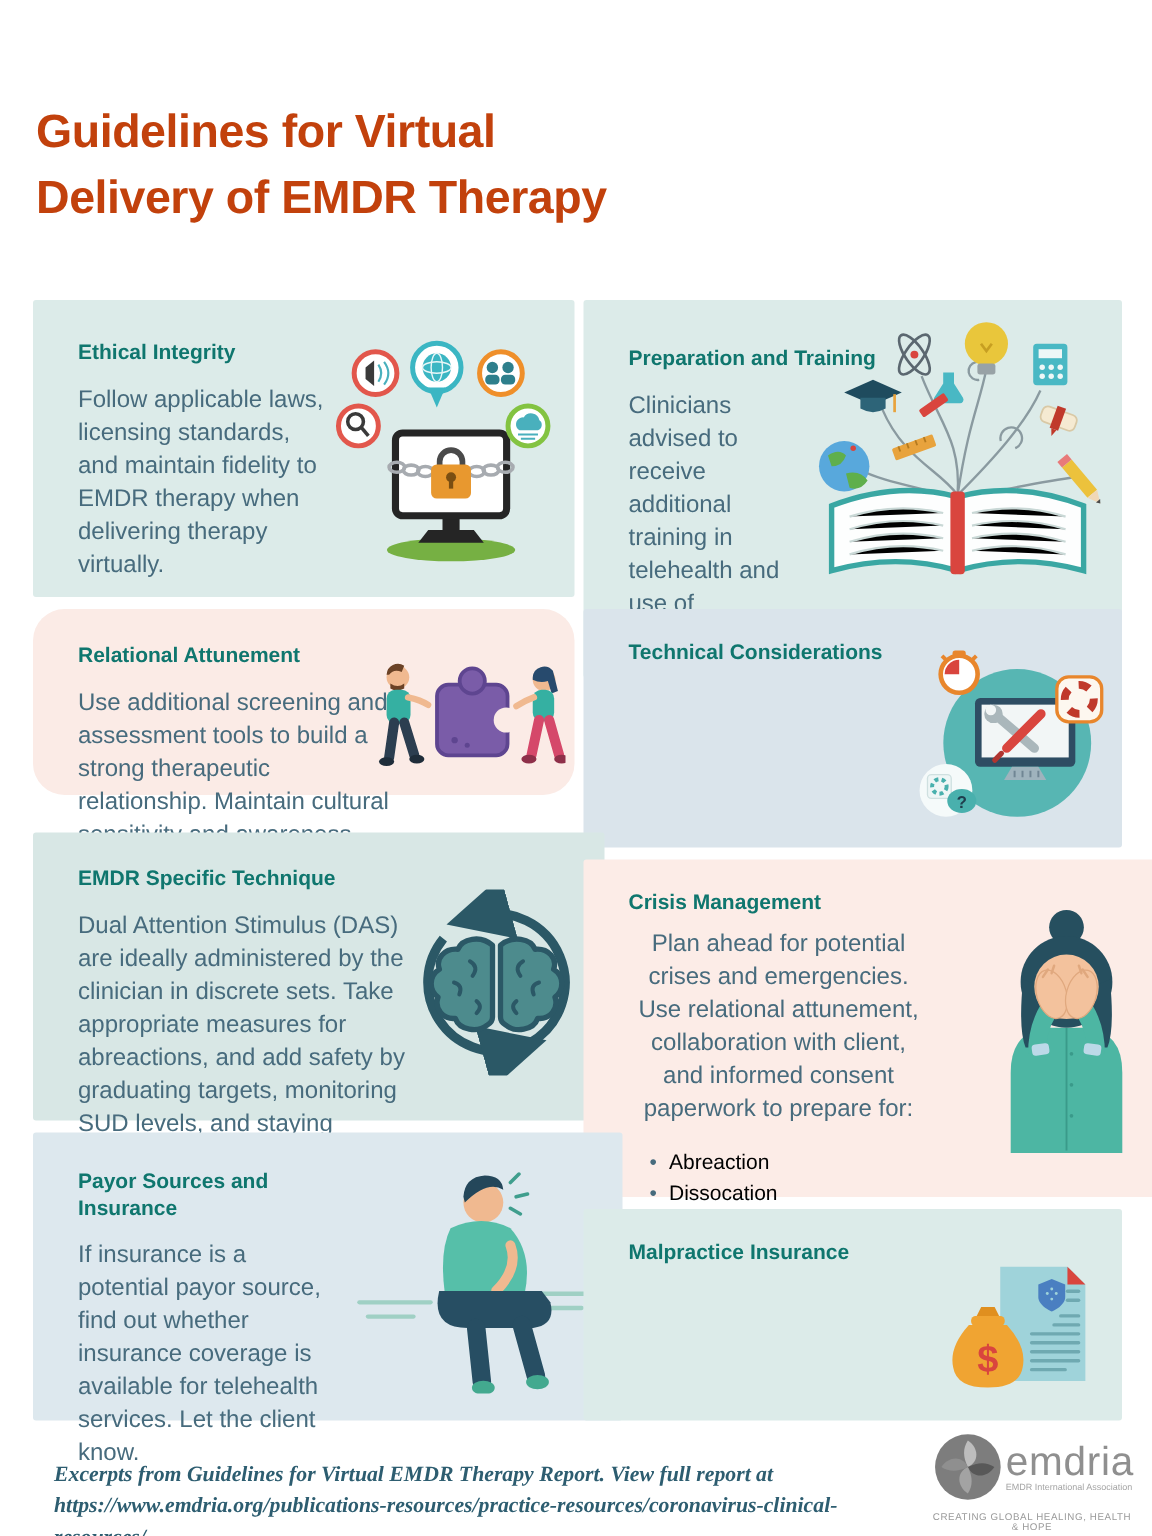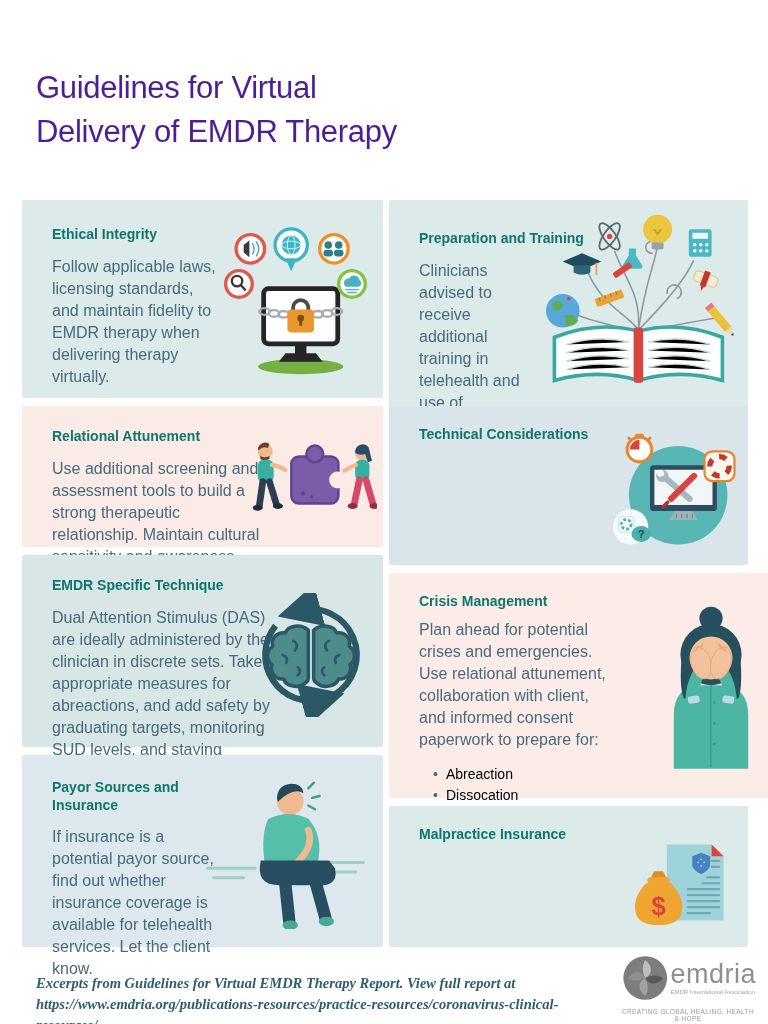--- a/index.html
+++ b/index.html
@@ -1,24 +1,24 @@
 <!DOCTYPE html>
 <html><head>
 <meta charset="utf-8">
 <style>
   html,body{margin:0;padding:0;background:#fff;}
   .canvas{position:relative;width:768px;height:1024px;background:#ffffff;overflow:hidden;
           font-family:"Liberation Sans",sans-serif;}
-  .main-title{position:absolute;left:36px;top:66px;font-size:31px;line-height:1.42;
-          font-weight:400;color:#4c1d95;letter-spacing:-0.3px;}
+  .main-title{position:absolute;left:24px;top:66px;font-size:31px;line-height:1.42;
+          font-weight:700;color:#c2410c;letter-spacing:-0.3px;}
   .card{position:absolute;border-radius:2px;}
   .bg-teal{background:#dcebe9;}
-  .bg-teal2{background:#d8e7e5;}
+  .bg-teal2{background:#d8e7e5;padding-left:20px;}
   .bg-blue{background:#dae4eb;}
-  .bg-blue2{background:#dde8ee;}
+  .bg-blue2{background:#dde8ee;padding-left:32px;}
   .bg-pink{background:#fbebe6;}
   .bg-pink2{background:#fcece7;}
   .card-text{position:absolute;left:30px;top:26px;}
   .card-title{font-size:14px;font-weight:700;color:#0f766e;line-height:1.25;margin:0 0 12px 0;}
   .card-body{font-size:16px;color:#476b7d;line-height:1.38;margin:0;}
   .bullets{margin:13px 0 0 14px;}
   .bullet{font-size:14px;color:#000000;line-height:1.5;position:relative;padding-left:13px;}
   .bullet::before{content:"•";position:absolute;left:0;color:#476b7d;}
   .illus{position:absolute;}
   .footer-note{position:absolute;left:36px;top:958px;width:575px;
@@ -153,21 +153,21 @@
         <path d="M150 106 Q114 92 80 101 L80 142 Q114 132 150 142 Z" fill="#fdfefe" stroke="#3aa7a3" stroke-width="3"></path>
         <g stroke="#c9d8d6" stroke-width="1.2">
           <path d="M20 112 q26 -8 52 -2 M20 119 q26 -8 52 -2 M20 126 q26 -8 52 -2 M20 133 q26 -8 52 -2"></path>
           <path d="M140 112 q-26 -8 -52 -2 M140 119 q-26 -8 -52 -2 M140 126 q-26 -8 -52 -2 M140 133 q-26 -8 -52 -2"></path>
         </g>
         <rect x="76" y="98" width="8" height="46" rx="2" fill="#d9453e"></rect>
       </g>
     </svg>
   </div>
 
-  <div class="card bg-pink" style="left:22px;top:406px;width:361px;height:141px;">
+  <div class="card bg-pink" style="left:22px;top:406px;width:361px;height:124px;border-radius:21px;">
     <div class="card-text" style="top:22px;">
       <h2 class="card-title">Relational Attunement</h2>
       <p class="card-body" style="width:208px;">Use additional screening and assessment tools to build a strong therapeutic relationship. Maintain cultural sensitivity and awareness.</p>
     </div>
     <svg class="illus" style="right:6px;top:20px;" width="126" height="108" viewBox="0 0 150 120">
       <g>
         <circle cx="17" cy="26" r="9" fill="#f0b990"></circle>
         <path d="M8 24 a9 9 0 0 1 14 -7 l-2 5 q-6 -3 -10 2 z" fill="#6b4226"></path>
         <path d="M11 31 q6 4 11 0 l0 4 q-6 3 -11 0 z" fill="#6b4226"></path>
         <rect x="8" y="36" width="19" height="27" rx="7" fill="#35b0a2"></rect>
@@ -262,21 +262,21 @@
             <path d="M102 70 q-7 2 -4 9"></path>
             <path d="M85 84 q-5 4 0 9"></path>
         </g>
       </g>
     </svg>
   </div>
 
   <div class="card bg-pink2" style="left:389px;top:573px;width:402px;height:225px;">
     <div class="card-text" style="top:20px;">
       <h2 class="card-title" style="margin-bottom:8px;">Crisis Management</h2>
-      <p class="card-body" style="width:200px;">Plan ahead for potential crises and emergencies. Use relational attunement, collaboration with client, and informed consent paperwork to prepare for:</p>
+      <p class="card-body" style="width:200px;text-align:center;">Plan ahead for potential crises and emergencies. Use relational attunement, collaboration with client, and informed consent paperwork to prepare for:</p>
       <div class="bullets">
         <div class="bullet">Abreaction</div>
         <div class="bullet">Dissocation</div>
         <div class="bullet">Emergency Preparedness</div>
       </div>
     </div>
     <svg class="illus" style="right:18px;top:22px;" width="124" height="182" viewBox="0 0 150 200">
       <circle cx="75" cy="18" r="14" fill="#264f5f"></circle>
       <path d="M30 200 V135 Q30 103 58 99 L92 99 Q120 103 120 135 V200 Z" fill="#4db6a3"></path>
       <circle cx="75" cy="62" r="37" fill="#264f5f"></circle>

